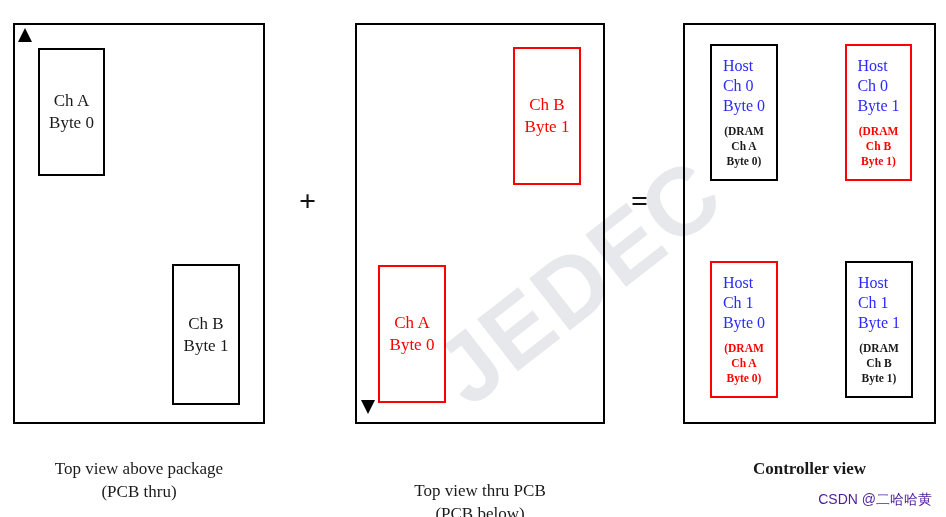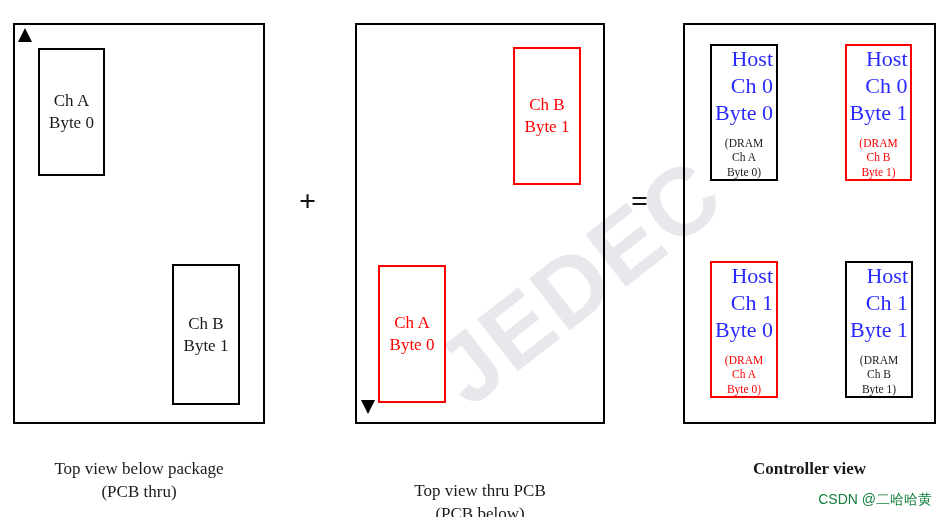--- a/index.html
+++ b/index.html
@@ -39,21 +39,21 @@
     transform-origin: left top;
     white-space: nowrap;
     user-select: none;
   }
   #csdn-watermark {
     position: absolute;
     right: 14px;
     bottom: 8px;
     font-family: "Liberation Sans", "DejaVu Sans", sans-serif;
     font-size: 14px;
-    color: #15803d;
+    color: #4c1d95;
     white-space: nowrap;
     z-index: 5;
   }
 
   
   .panel {
     position: absolute;
     border: 2px solid #000000;
     background: transparent;
     box-sizing: border-box;
@@ -115,29 +115,30 @@
     align-items: center;
     justify-content: center;
     z-index: 2;
     background: transparent;
   }
   .map-box.black { border-color: #000000; }
   .map-box.red   { border-color: #ff0000; }
 
   .map-host {
     color: #2a2aff;
-    font-size: 22px;
+    font-size: 16px;
     line-height: 1.24;
-    text-align: right;
+    text-align: left;
   }
   .map-dram {
     font-size: 11.5px;
     line-height: 1.3;
     text-align: center;
     margin-top: 9px;
+    font-weight: bold;
   }
   .map-dram.black { color: #1a1a1a; }
   .map-dram.red   { color: #ff0000; }
 
   #map-h0b0 { left: 710px; top: 44px;  width: 68px;  height: 137px; }
   #map-h0b1 { left: 845px; top: 44px;  width: 67px;  height: 137px; }
   #map-h1b0 { left: 710px; top: 261px; width: 68px;  height: 137px; }
   #map-h1b1 { left: 845px; top: 261px; width: 68px;  height: 137px; }
 
   
@@ -182,21 +183,21 @@
   <span>Ch A</span>
   <span>Byte 0</span>
 </div>
 
 <div class="byte-box black" id="box-pkg-chb">
   <span>Ch B</span>
   <span>Byte 1</span>
 </div>
 
 <div class="caption" id="caption-package">
-  <span>Top view below package</span>
+  <span>Top view above package</span>
   <span class="line2">(PCB thru)</span>
 </div>
 
 <div class="operator" id="op-plus">+</div>
 
 <div class="panel" id="panel-pcb"></div>
 
 <div class="marker down" id="marker-pcb-down"></div>
 
 <div class="byte-box red" id="box-pcb-chb">

